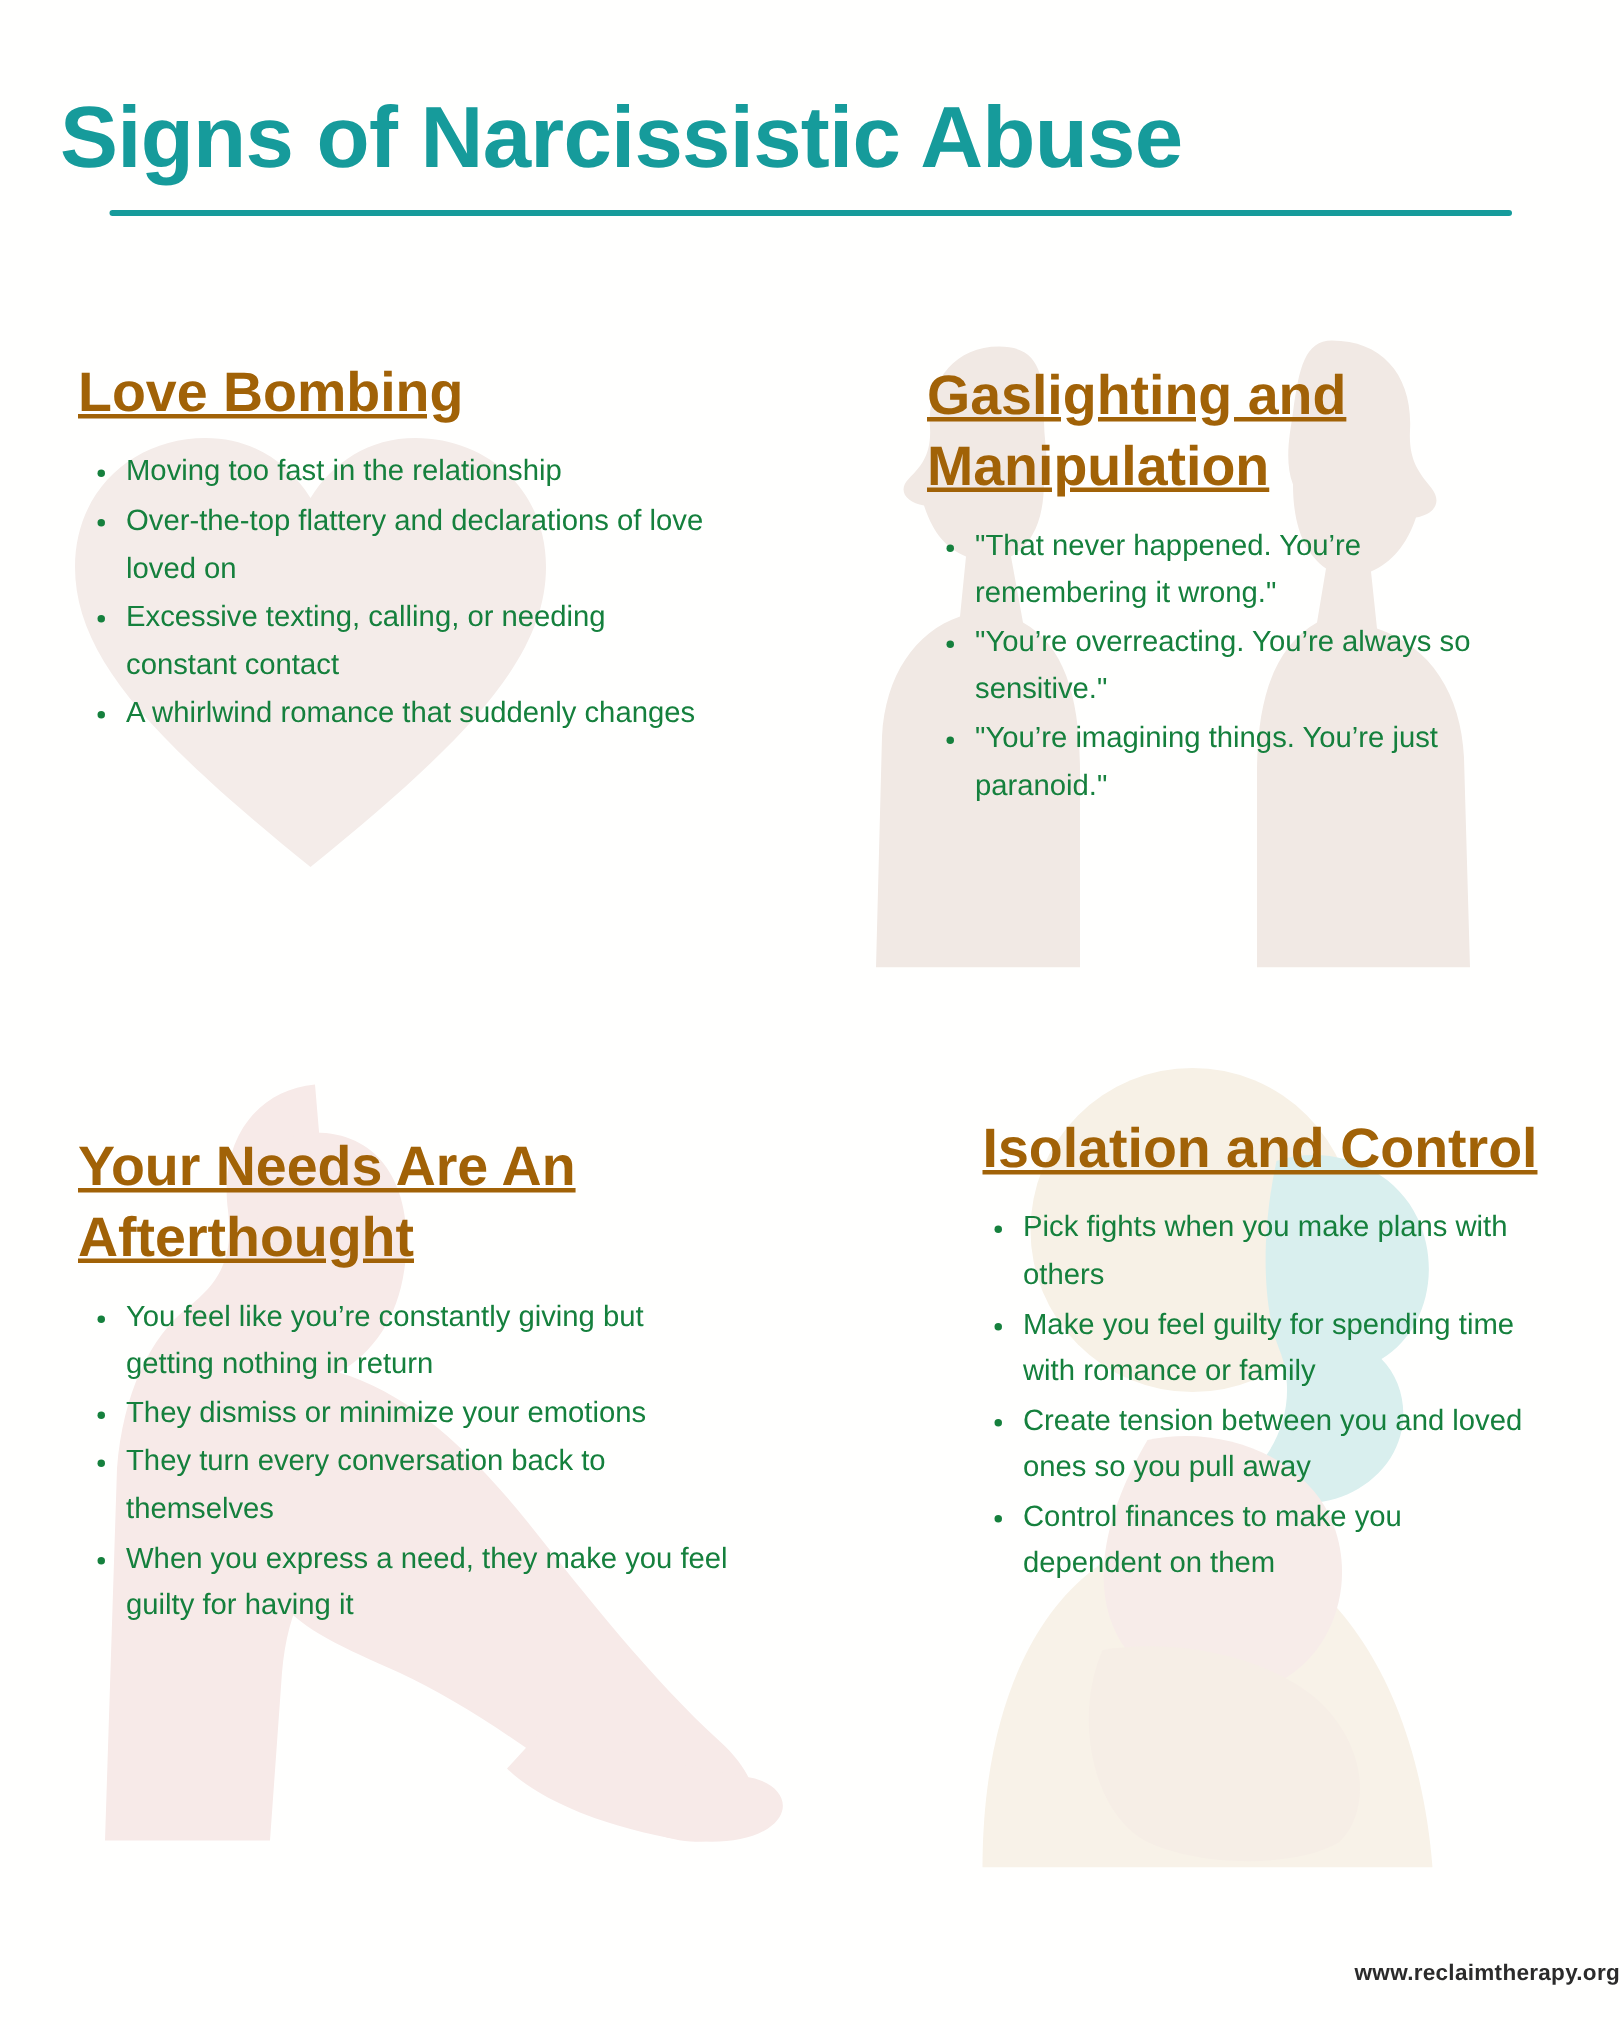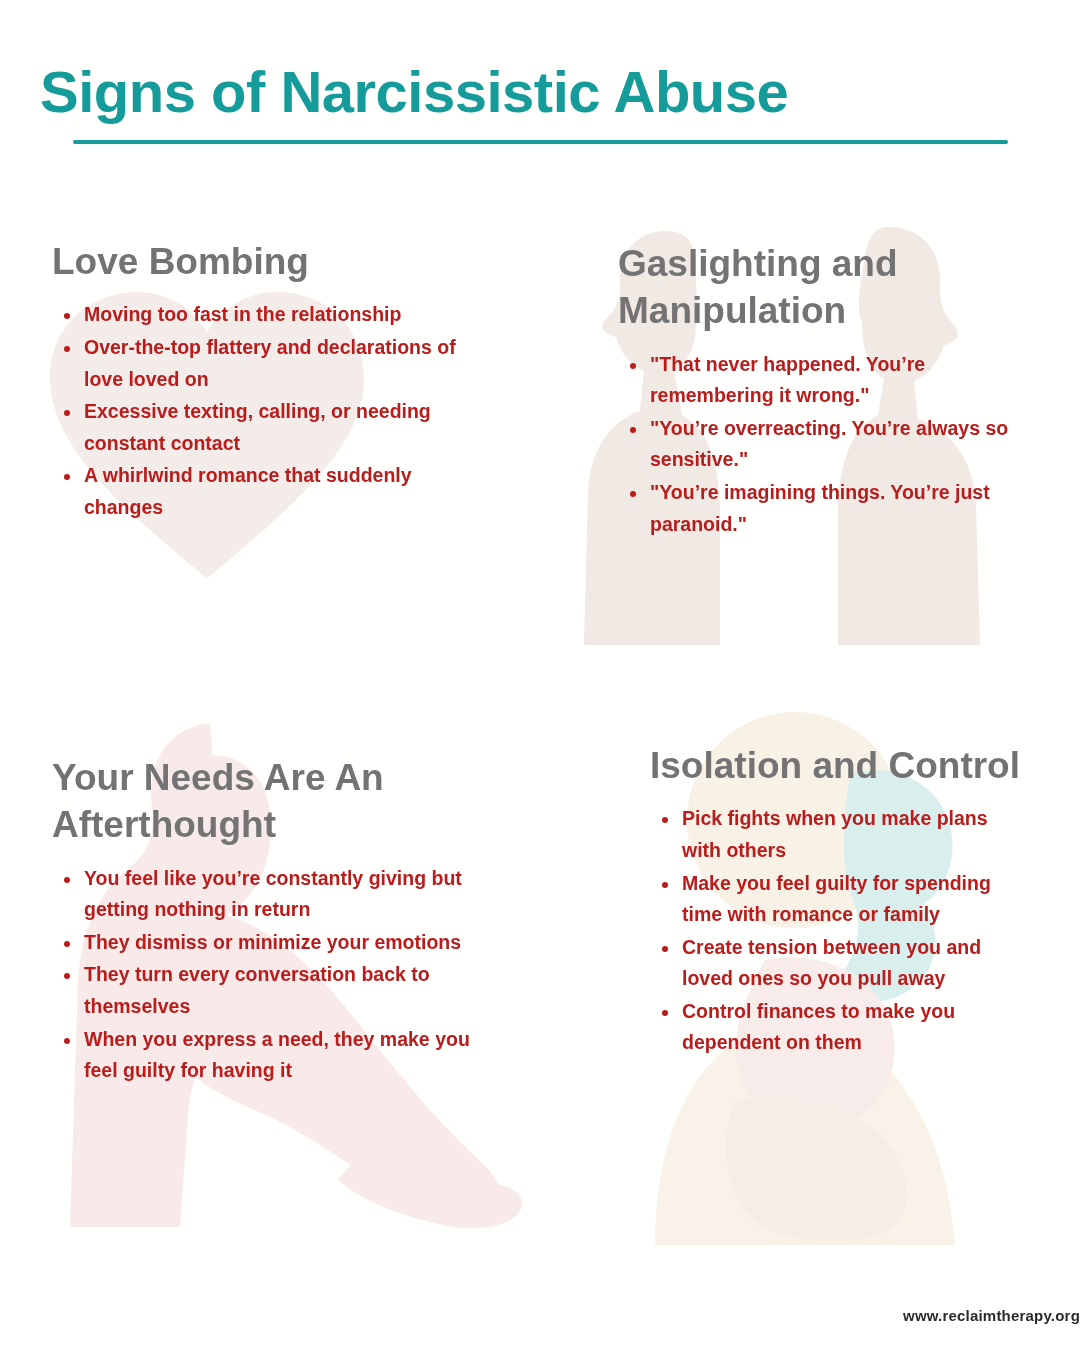--- a/index.html
+++ b/index.html
@@ -89,36 +89,37 @@
   }
   .section {
     position: absolute;
   }
   .sec-love { left: 52px; top: 20px; width: 430px; }
   .sec-gas  { left: 618px; top: 22px; width: 400px; }
   .sec-needs{ left: 52px; top: 500px; width: 440px; margin-top: 36px; }
   .sec-iso  { left: 650px; top: 524px; width: 380px; }
 
   .sec-heading {
-    color: #737373;
+    color: #a16207;
     font-weight: bold;
     font-size: 37px;
     line-height: 1.28;
     margin: 0 0 14px 0;
-  }
-  .sec-heading.center { text-align: left; }
+    text-decoration: underline;
+  }
+  .sec-heading.center { text-align: center; }
 
   ul.sec-list {
     margin: 0;
     padding-left: 30px;
     list-style-type: disc;
   }
   ul.sec-list li {
-    color: #b91c1c;
-    font-weight: bold;
+    color: #15803d;
+    font-weight: normal;
     font-size: 19.5px;
     line-height: 1.62;
     margin: 0 0 1px 0;
     padding-left: 2px;
   }
   ul.sec-list li::marker {
     font-size: 19px;
   }
 
   

